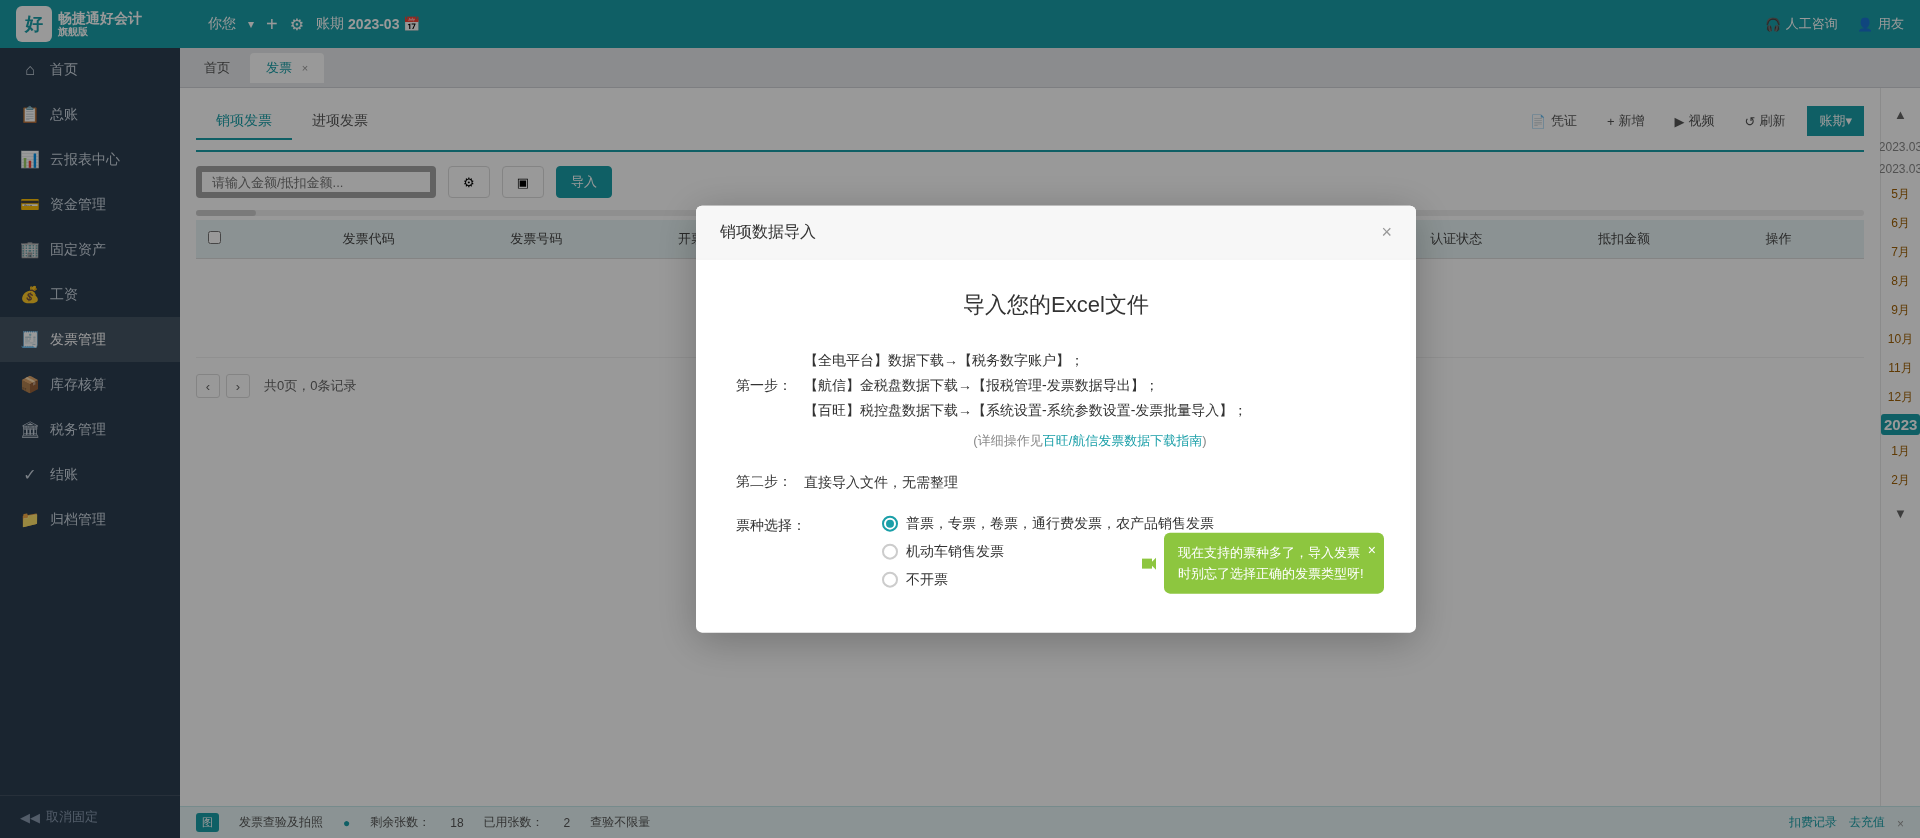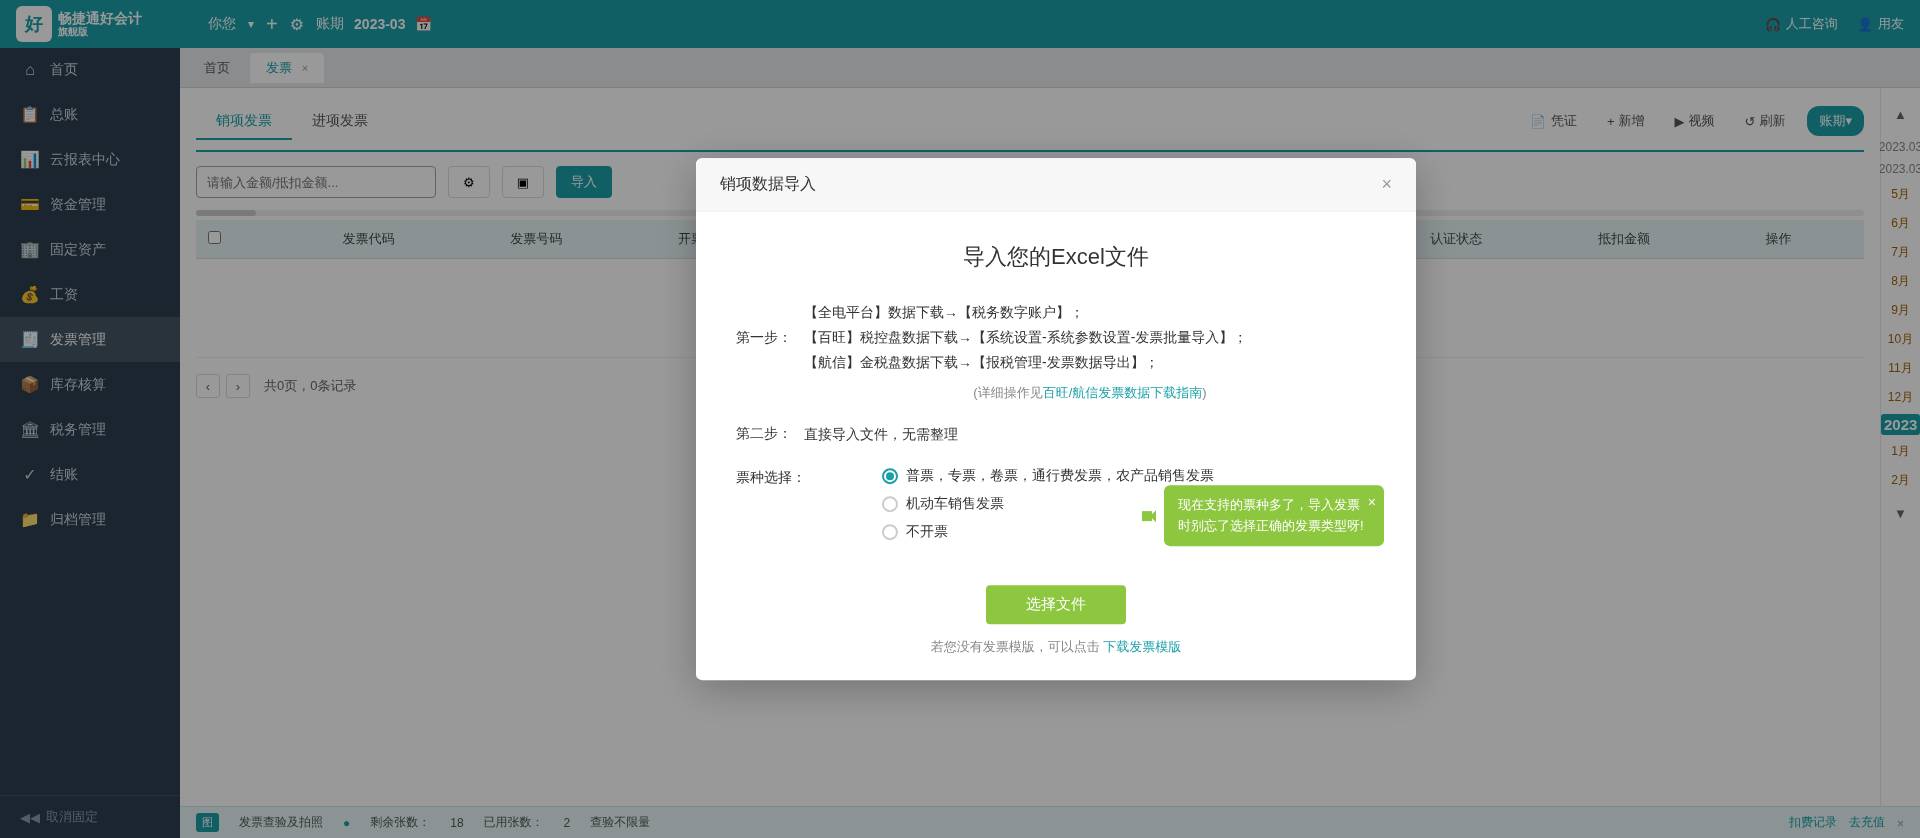--- a/index.html
+++ b/index.html
@@ -17,21 +17,21 @@
       width: 36px; height: 36px; background: white; border-radius: 6px;
       display: flex; align-items: center; justify-content: center; font-size: 18px; color: #1a9fa8;
     }
     .topbar-logo .logo-text { display: flex; flex-direction: column; line-height: 1.2; }
     .topbar-logo .logo-text span:first-child { font-size: 14px; }
     .topbar-logo .logo-text span:last-child { font-size: 10px; }
     .topbar-company { color: white; font-size: 14px; cursor: pointer; }
     .topbar-arrow { color: white; font-size: 12px; cursor: pointer; }
     .topbar-plus { color: white; font-size: 20px; cursor: pointer; }
     .topbar-gear { color: white; font-size: 16px; cursor: pointer; }
-    .topbar-period { color: white; font-size: 14px; display: flex; align-items: center; gap: 10px; }
+    .topbar-period { color: white; font-size: 14px; display: flex; align-items: center; gap: 4px; }
     .topbar-period .period-val { font-weight: bold; }
     .topbar-period .period-icon { font-size: 14px; }
     .topbar-right { margin-left: auto; display: flex; align-items: center; gap: 20px; }
     .topbar-right .consult { color: white; font-size: 13px; display: flex; align-items: center; gap: 4px; cursor: pointer; }
     .topbar-right .user { color: white; font-size: 13px; display: flex; align-items: center; gap: 4px; cursor: pointer; }
 
     
     .main-layout { display: flex; height: calc(838px - 48px); }
 
     
@@ -73,33 +73,33 @@
     .sub-tabs { display: flex; gap: 0; margin-bottom: 16px; border-bottom: 2px solid #1a9fa8; }
     .sub-tab {
       padding: 8px 20px; cursor: pointer; font-size: 14px; color: #555;
       border-bottom: 2px solid transparent; margin-bottom: -2px;
     }
     .sub-tab.active { color: #1a9fa8; border-bottom: 2px solid #1a9fa8; font-weight: 500; }
 
     
     .toolbar { display: flex; align-items: center; gap: 12px; margin-bottom: 12px; }
     .toolbar-input {
-      width: 240px; height: 32px; border: 1px solid #a3a3a3; border-radius: 4px;
+      width: 240px; height: 32px; border: 6px solid #a3a3a3; border-radius: 4px;
       padding: 0 10px; font-size: 13px; color: #999;
     }
     .toolbar-btn {
       height: 32px; padding: 0 14px; border-radius: 4px; border: 1px solid #ddd;
       background: white; cursor: pointer; font-size: 13px; display: flex; align-items: center; gap: 4px;
     }
     .toolbar-btn.primary { background: #1a9fa8; color: white; border-color: #1a9fa8; }
     .action-btn {
       display: flex; align-items: center; gap: 4px; cursor: pointer;
       font-size: 13px; color: #555; padding: 4px 8px;
     }
-    .action-btn.teal { background: #1a9fa8; color: white; border-radius: 12px; padding: 6px 12px; }
+    .action-btn.teal { background: #1a9fa8; color: white; border-radius: 0; padding: 6px 12px; }
 
     
     .data-table { width: 100%; border-collapse: collapse; font-size: 13px; }
     .data-table th {
       background: #e8f4f5; padding: 10px 12px; text-align: left;
       border-bottom: 1px solid #ddd; color: #444; font-weight: 500;
     }
     .data-table td { padding: 10px 12px; border-bottom: 1px solid #f0f0f0; color: #555; }
 
     
@@ -432,22 +432,22 @@
     <span class="modal-close">×</span>
   </div>
   <div class="modal-body">
     <div class="modal-main-title">导入您的Excel文件</div>
 
     <div class="step-section">
       <div class="step-row">
         <span class="step-label">第一步：</span>
         <div class="step-content">
           <div>【全电平台】数据下载→【税务数字账户】；</div>
+          <div>【航信】金税盘数据下载→【报税管理-发票数据导出】；</div>
           <div>【百旺】税控盘数据下载→【系统设置-系统参数设置-发票批量导入】；</div>
-          <div>【航信】金税盘数据下载→【报税管理-发票数据导出】；</div>
         </div>
       </div>
       <div class="step-note">
         <span>(详细操作见</span><a style="color:#1a9fa8;">百旺/航信发票数据下载指南</a><span>)</span>
       </div>
     </div>
 
     <div class="step-section">
       <div class="step-row">
         <span class="step-label">第二步：</span>
@@ -479,20 +479,13 @@
           </div>
           <div class="radio-item">
             <div class="radio-circle"></div>
             <span>不开票</span>
           </div>
         </div>
       </div>
     </div>
   </div>
 
-  <div class="modal-footer">
-    <button class="select-file-btn">选择文件</button>
-    <div class="modal-note">
-      <span>若您没有发票模版，可以点击</span>
-      <a style="color:#1a9fa8;">下载发票模版</a>
-    </div>
-  </div>
 </div>
 
 </body></html>

